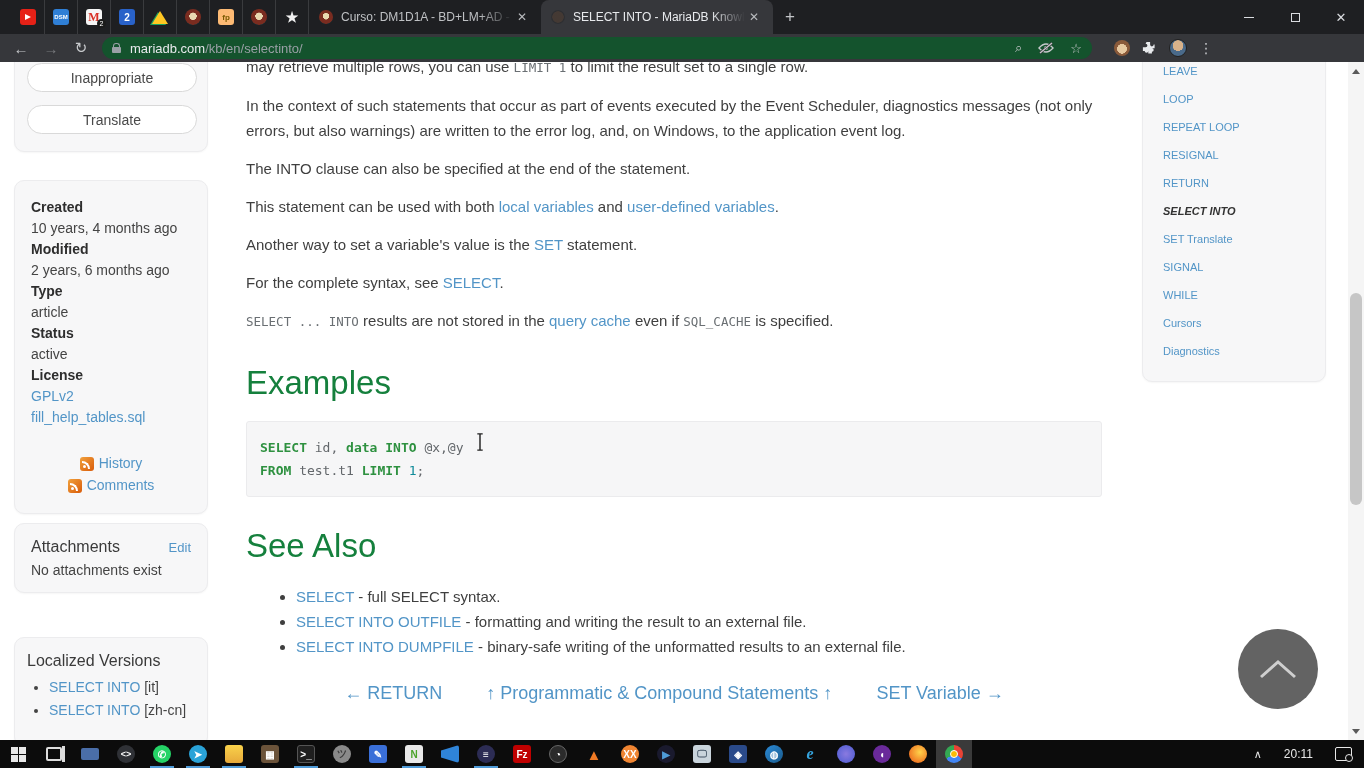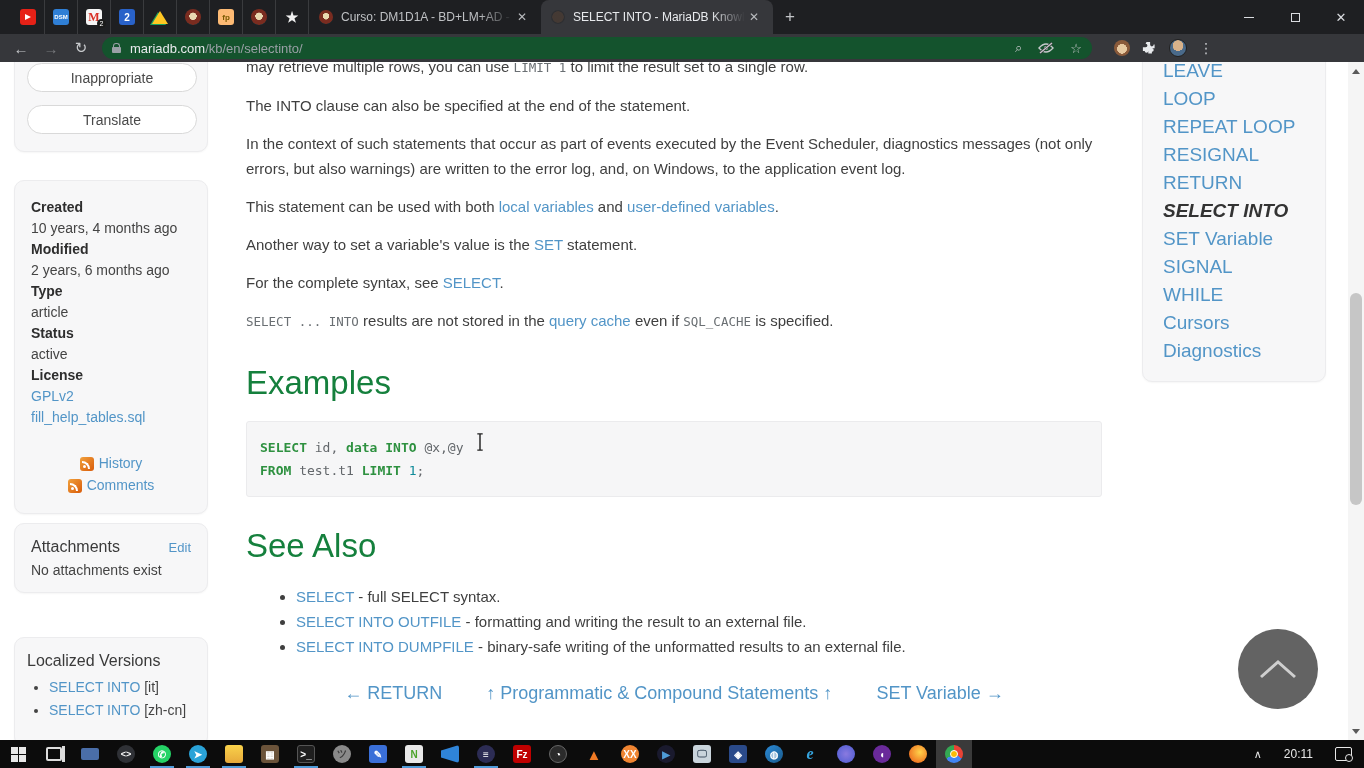--- a/index.html
+++ b/index.html
@@ -87,21 +87,21 @@
   .codeblock { background:#f6f6f7; border:1px solid #ebebed; border-radius:3px; padding:14px 13px; font-family:"DejaVu Sans Mono", monospace; font-size:13px; line-height:23px; color:#63676b; position:relative; }
   .kw { color:#2e9140; font-weight:bold; }
   .num { color:#0f8b99; }
   .ibeam { position:absolute; left:228px; top:11px; width:10px; height:18px; }
   .seealso ul { margin:6px 0 0 50px; }
   .seealso li { font-size:15px; line-height:25px; color:#3f3f3f; }
   .bottomnav { display:flex; justify-content:center; gap:44px; margin-top:24px; font-size:18px; }
 
   
   .rightcard { position:absolute; left:1142px; top:-24px; width:184px; padding:18px 20px 16px; }
-  .rightcard a { display:block; font-size:19px; line-height:28px; }
+  .rightcard a { display:block; font-size:11px; line-height:28px; }
   .rightcard .current { color:#333; font-weight:bold; font-style:italic; }
 
   
   .backtop { position:absolute; left:1238px; top:567px; width:80px; height:80px; border-radius:50%; background:#636363; display:flex; align-items:center; justify-content:center; }
 
   
   .scrollbar { position:absolute; right:0; top:0; width:16px; height:678px; background:#f5f5f5; }
   .sb-arrow { position:absolute; left:0; width:16px; height:14px; display:flex; align-items:center; justify-content:center; }
   .sb-arrow::after { content:""; border-left:4px solid transparent; border-right:4px solid transparent; }
   .sb-up { top:2px; } .sb-up::after { border-bottom:5px solid #5a5a5a; }
@@ -260,22 +260,22 @@
       <div class="lochead">Localized Versions</div>
       <ul>
         <li><a href="#">SELECT INTO</a><span> [it]</span></li>
         <li><a href="#">SELECT INTO</a><span> [zh-cn]</span></li>
       </ul>
     </div>
   </div>
 
   <div class="maincol">
     <p><span>may retrieve multiple rows, you can use </span><code>LIMIT 1</code><span> to limit the result set to a single row.</span></p>
+    <p>In the context of such statements that occur as part of events executed by the Event Scheduler, diagnostics messages (not only errors, but also warnings) are written to the error log, and, on Windows, to the application event log.</p>
     <p>The INTO clause can also be specified at the end of the statement.</p>
-    <p>In the context of such statements that occur as part of events executed by the Event Scheduler, diagnostics messages (not only errors, but also warnings) are written to the error log, and, on Windows, to the application event log.</p>
     <p><span>This statement can be used with both </span><a href="#">local variables</a><span> and </span><a href="#">user-defined variables</a><span>.</span></p>
     <p><span>Another way to set a variable's value is the </span><a href="#">SET</a><span> statement.</span></p>
     <p><span>For the complete syntax, see </span><a href="#">SELECT</a><span>.</span></p>
     <p><code>SELECT ... INTO</code><span> results are not stored in the </span><a href="#">query cache</a><span> even if </span><code>SQL_CACHE</code><span> is specified.</span></p>
 
     <h2 class="big">Examples</h2>
 
     <div class="codeblock">
       <div><span class="kw">SELECT</span><span> id, </span><span class="kw">data</span><span> </span><span class="kw">INTO</span><span> @x,@y</span></div>
       <div><span class="kw">FROM</span><span> test.t1 </span><span class="kw">LIMIT</span><span class="num"> 1</span><span>;</span></div>
@@ -300,21 +300,21 @@
     </div>
   </div>
 
   <div class="card rightcard">
     <a href="#">LEAVE</a>
     <a href="#">LOOP</a>
     <a href="#">REPEAT LOOP</a>
     <a href="#">RESIGNAL</a>
     <a href="#">RETURN</a>
     <a class="current">SELECT INTO</a>
-    <a href="#">SET Variable</a>
+    <a href="#">SET Translate</a>
     <a href="#">SIGNAL</a>
     <a href="#">WHILE</a>
     <a href="#">Cursors</a>
     <a href="#">Diagnostics</a>
   </div>
 
   <div class="backtop">
     <svg width="42" height="22" viewBox="0 0 42 22">
         <polyline points="4,19 21,4 38,19" fill="none" stroke="#cfcfcf" stroke-width="3"></polyline>
       </svg>

